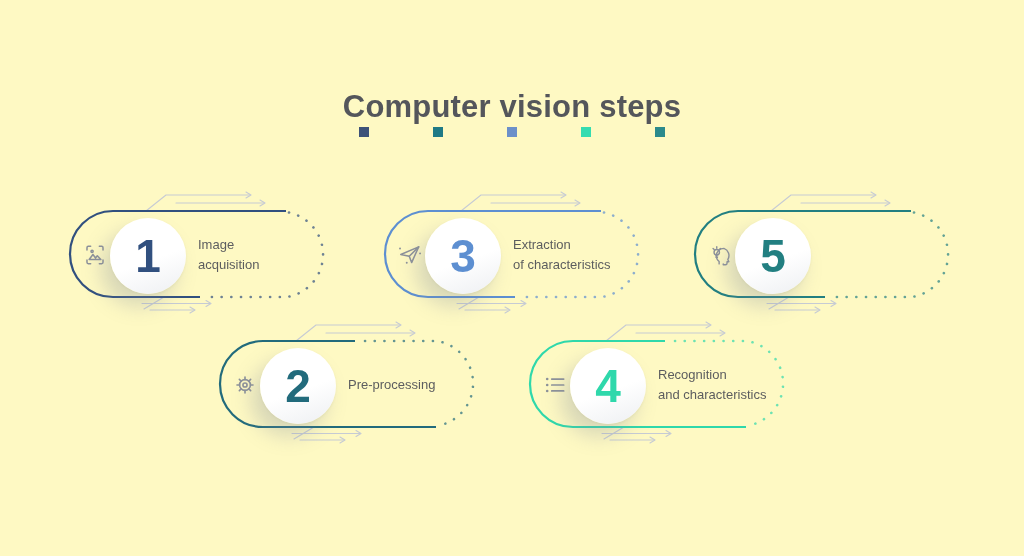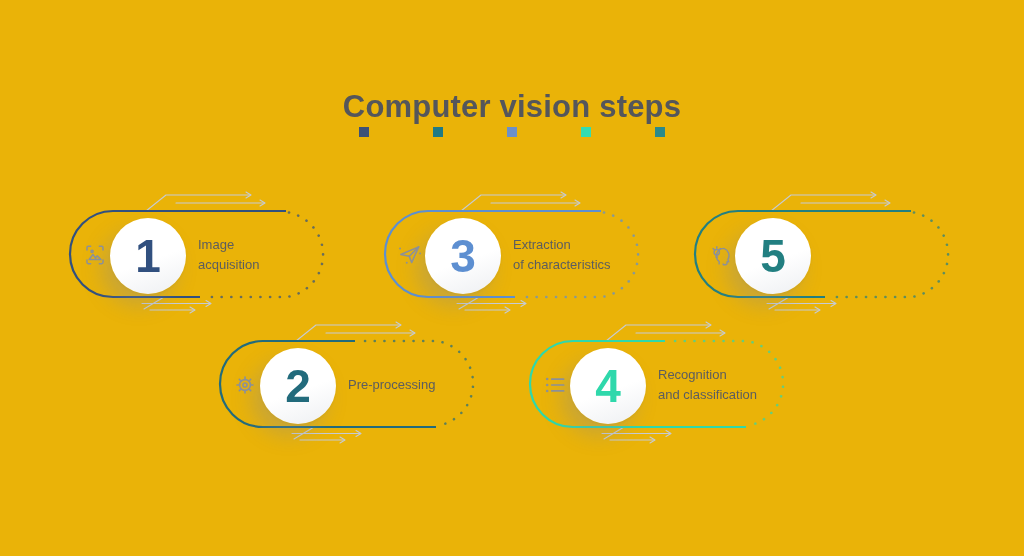--- a/index.html
+++ b/index.html
@@ -1,17 +1,17 @@
 <!DOCTYPE html>
 <html><head>
 <meta charset="utf-8">
 <style>
   html,body { margin:0; padding:0; background:#ffffff; }
   .stage {
-    position:relative; width:1024px; height:556px; background:#eab308;
+    position:relative; width:1024px; height:556px; background:#fef9c3;
     font-family:"Liberation Sans", sans-serif; overflow:hidden;
   }
   .title {
     position:absolute; top:68px; left:0; right:0; text-align:center;
     font-size:31px; font-weight:700; color:#54565b; letter-spacing:.2px;
   }
   .squares {
     position:absolute; top:127px; left:0; right:0;
     display:flex; justify-content:center; gap:64px;
   }
@@ -212,17 +212,17 @@
         <path d="M9 6.5 H20"></path>
           <path d="M9 12 H20"></path>
           <path d="M9 17.5 H20"></path>
         <circle cx="4.8" cy="6.5" r="1.2" fill="currentColor" stroke="none"></circle>
         <circle cx="4.8" cy="12" r="1.2" fill="currentColor" stroke="none"></circle>
         <circle cx="4.8" cy="17.5" r="1.2" fill="currentColor" stroke="none"></circle>
       </svg>
     </span>
     <div class="label">
       <span>Recognition</span>
-      <span>and classification</span>
+      <span>and characteristics</span>
     </div>
   </div>
 
 </div>
 
 </body></html>

